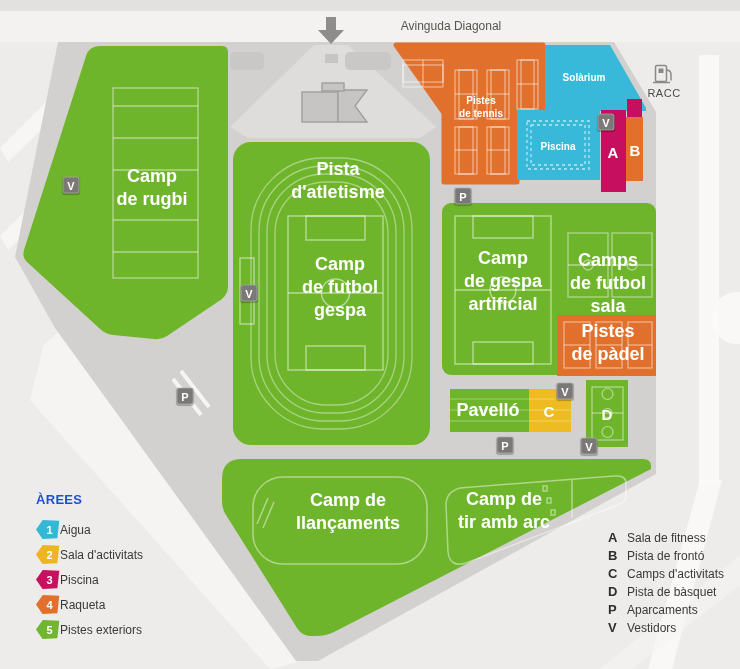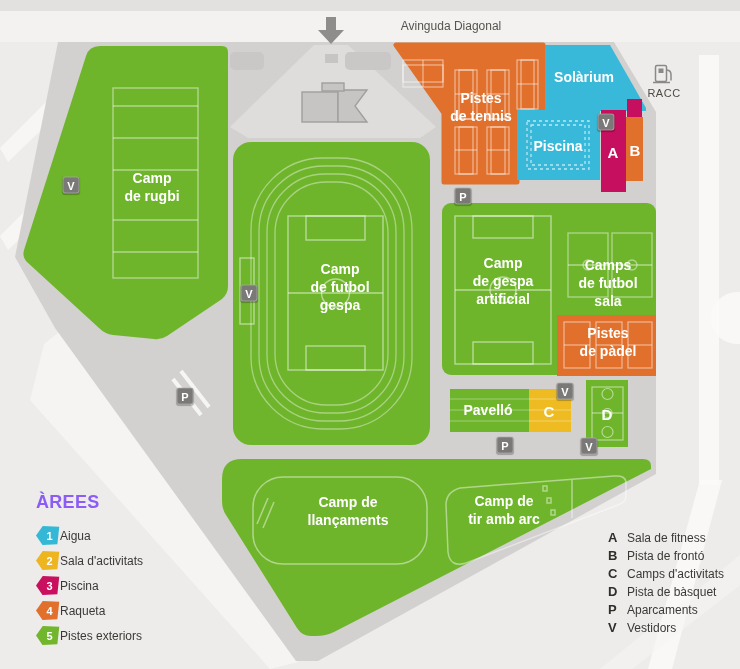--- a/index.html
+++ b/index.html
@@ -6,39 +6,39 @@
   .stage {
     position:relative; width:740px; height:669px; overflow:hidden;
     background:#edecea;
     font-family:"Liberation Sans", sans-serif;
     padding-left:36px;
   }
   .stage svg { position:absolute; left:0; top:0; }
   .overlay { position:absolute; left:0; top:0; width:740px; height:669px; }
   .map-label {
     position:absolute; transform:translate(-50%,-50%);
-    color:#ffffff; font-weight:bold; font-size:14px; line-height:1.28;
+    color:#ffffff; font-weight:bold; font-size:18px; line-height:1.28;
     text-align:center; white-space:pre-line; pointer-events:none;
   }
-  .map-label.big { font-size:14px; }
+  .map-label.big { font-size:10px; }
   .map-label.dark { color:#56544f; font-weight:normal; font-size:12px; }
   .map-label.racc { color:#4c4b47; font-weight:normal; font-size:11px; letter-spacing:0.5px; }
   .bldg-letter {
     position:absolute; transform:translate(-50%,-50%);
     color:#fff; font-weight:bold; font-size:15px; text-align:center;
   }
   .badge {
     position:absolute; width:17px; height:17px; transform:translate(-50%,-50%);
     background:#7a7977; color:#fff; font-weight:bold; font-size:11px;
     display:flex; align-items:center; justify-content:center;
     border-radius:3px; border:1px solid rgba(255,255,255,0.28);
     box-shadow:0 1px 1px rgba(0,0,0,0.25); box-sizing:border-box;
   }
   .legend-areas { position:absolute; left:36px; top:492px; }
-  .legend-areas .title { font-size:18px; font-weight:bold; color:#8b5cf6; letter-spacing:0.3px; }
+  .legend-areas .title { font-size:13px; font-weight:bold; color:#1d4ed8; letter-spacing:0.3px; }
   .legend-areas .rows { margin-top:13px; display:flex; flex-direction:column; gap:6px; }
   .legend-areas .row { display:flex; align-items:center; height:19px; }
   .la-badge {
     width:24px; height:19px; color:#fff; font-weight:bold; font-size:11px;
     display:flex; align-items:center; justify-content:center; padding-left:3px; box-sizing:border-box;
     clip-path:polygon(28% 0%, 97% 4%, 89% 96%, 27% 100%, 0% 50%);
   }
   .la-label { font-size:12px; color:#3a3936; }
   .legend-keys { position:absolute; left:608px; top:531px; display:flex; flex-direction:column; gap:5px; }
   .legend-keys .row { display:flex; align-items:center; height:13px; }
@@ -229,20 +229,22 @@
   </g>
 </svg>
 
 <div class="overlay">
 
   <div class="map-label dark" style="left:451px; top:27px;">Avinguda Diagonal</div>
   <div class="map-label racc" style="left:664px; top:93px;">RACC</div>
 
   <div class="map-label" style="left:152px; top:188px;">Camp
 de rugbi</div>
+  <div class="map-label" style="left:338px; top:181px;">Pista
+d'atletisme</div>
   <div class="map-label" style="left:340px; top:288px;">Camp
 de futbol
 gespa</div>
   <div class="map-label big" style="left:481px; top:108px;">Pistes
 de tennis</div>
   <div class="map-label big" style="left:584px; top:78px;">Solàrium</div>
   <div class="map-label big" style="left:558px; top:147px;">Piscina</div>
   <div class="map-label" style="left:503px; top:282px;">Camp
 de gespa
 artificial</div>

